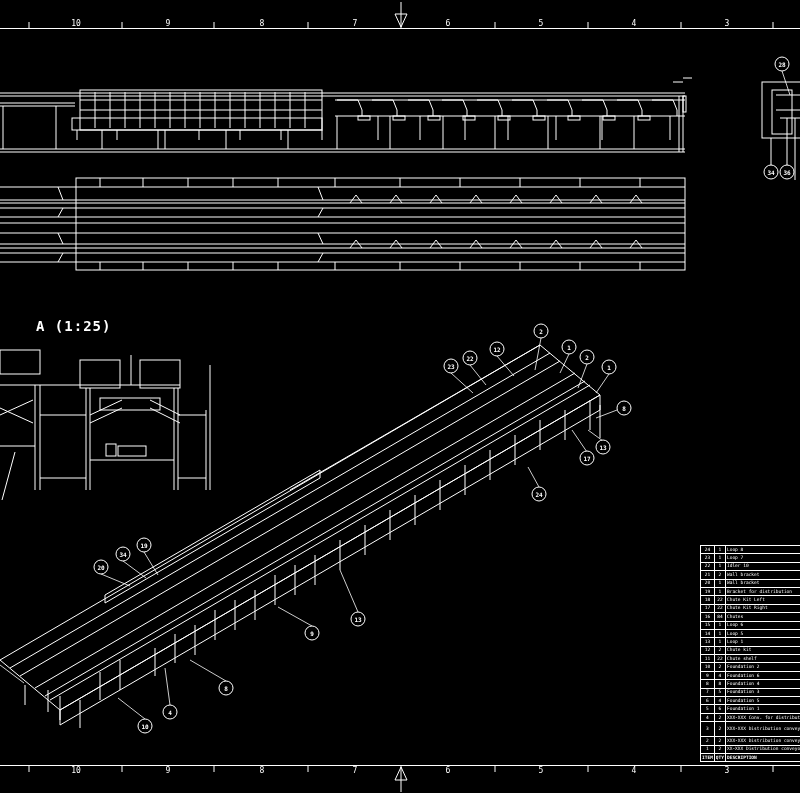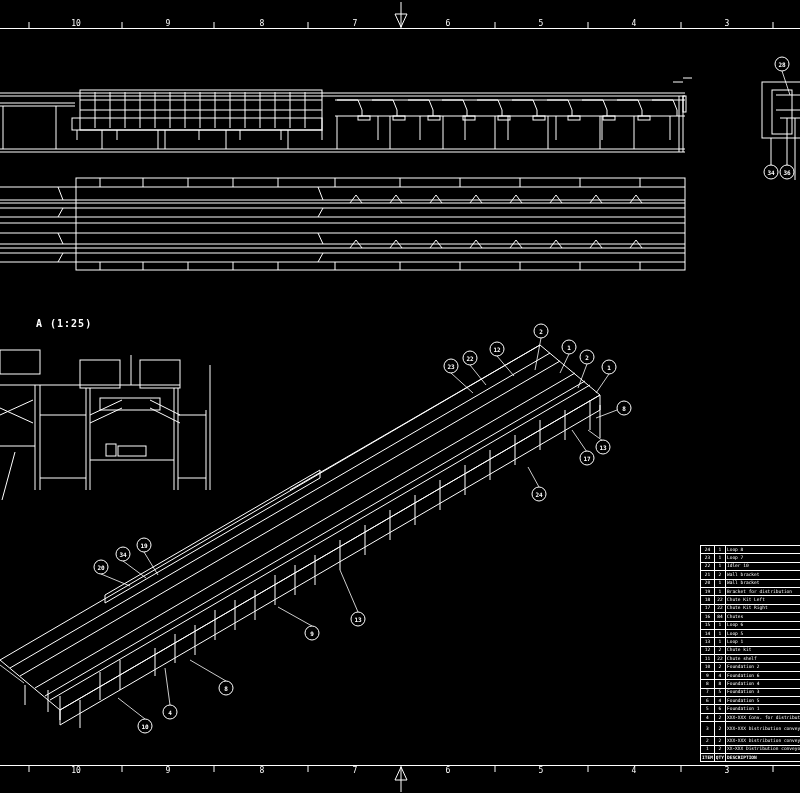--- a/index.html
+++ b/index.html
@@ -4,21 +4,21 @@
 <style>
   html,body{margin:0;padding:0;background:#000;}
   body{width:800px;height:793px;position:relative;overflow:hidden;font-family:"DejaVu Sans Mono",monospace;color:#fff;}
   .layer{position:absolute;left:0;top:0;width:800px;height:793px;}
   .ruler{position:absolute;left:0;width:800px;height:30px;}
   .ruler-top{top:0;}
   .ruler-bottom{top:763px;}
   .zone-label{position:absolute;font-size:8px;color:#fff;transform:translateX(-50%);}
   .ruler-top .zone-label{top:19px;}
   .ruler-bottom .zone-label{top:3px;}
-  .view-label{position:absolute;left:36px;top:318px;font-size:10px;font-weight:bold;letter-spacing:1px;}
+  .view-label{position:absolute;left:36px;top:318px;font-size:14px;font-weight:bold;letter-spacing:1px;}
   .balloon{position:absolute;width:13px;height:13px;border:1px solid #fff;border-radius:50%;font-size:6px;line-height:13px;text-align:center;background:#000;transform:translate(-50%,-50%);font-weight:bold;}
   .bom{position:absolute;left:700px;top:545px;width:100px;border-collapse:collapse;font-size:4.5px;}
   .bom td{border:1px solid #fff;height:7.4px;padding:0 1px;white-space:nowrap;overflow:hidden;color:#fff;line-height:6px;}
   .bom td.c1{width:10px;text-align:center;}
   .bom td.c2{width:10px;text-align:center;}
   .bom td.c3{width:58px;}
   .bom tr.tall td{height:14px;}
   .bom tr.header td{font-weight:bold;}
 </style>
 </head>

